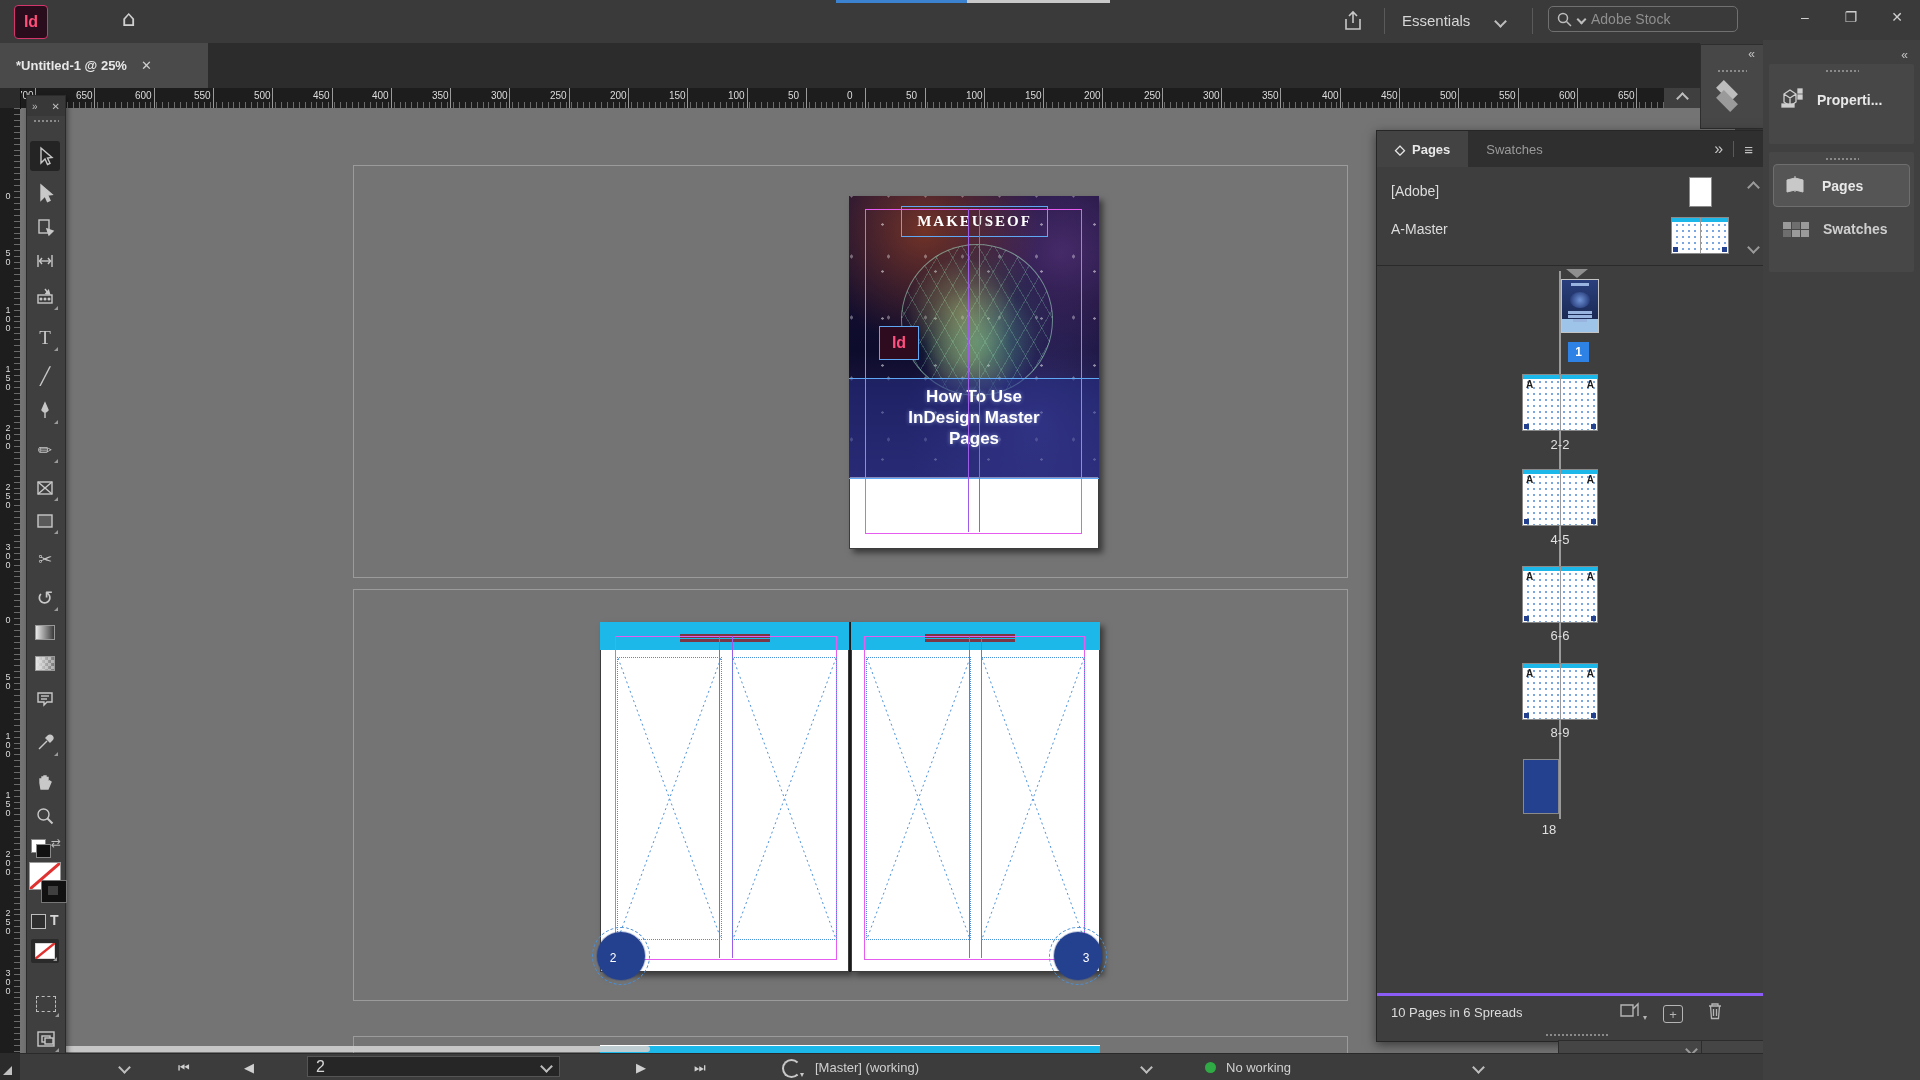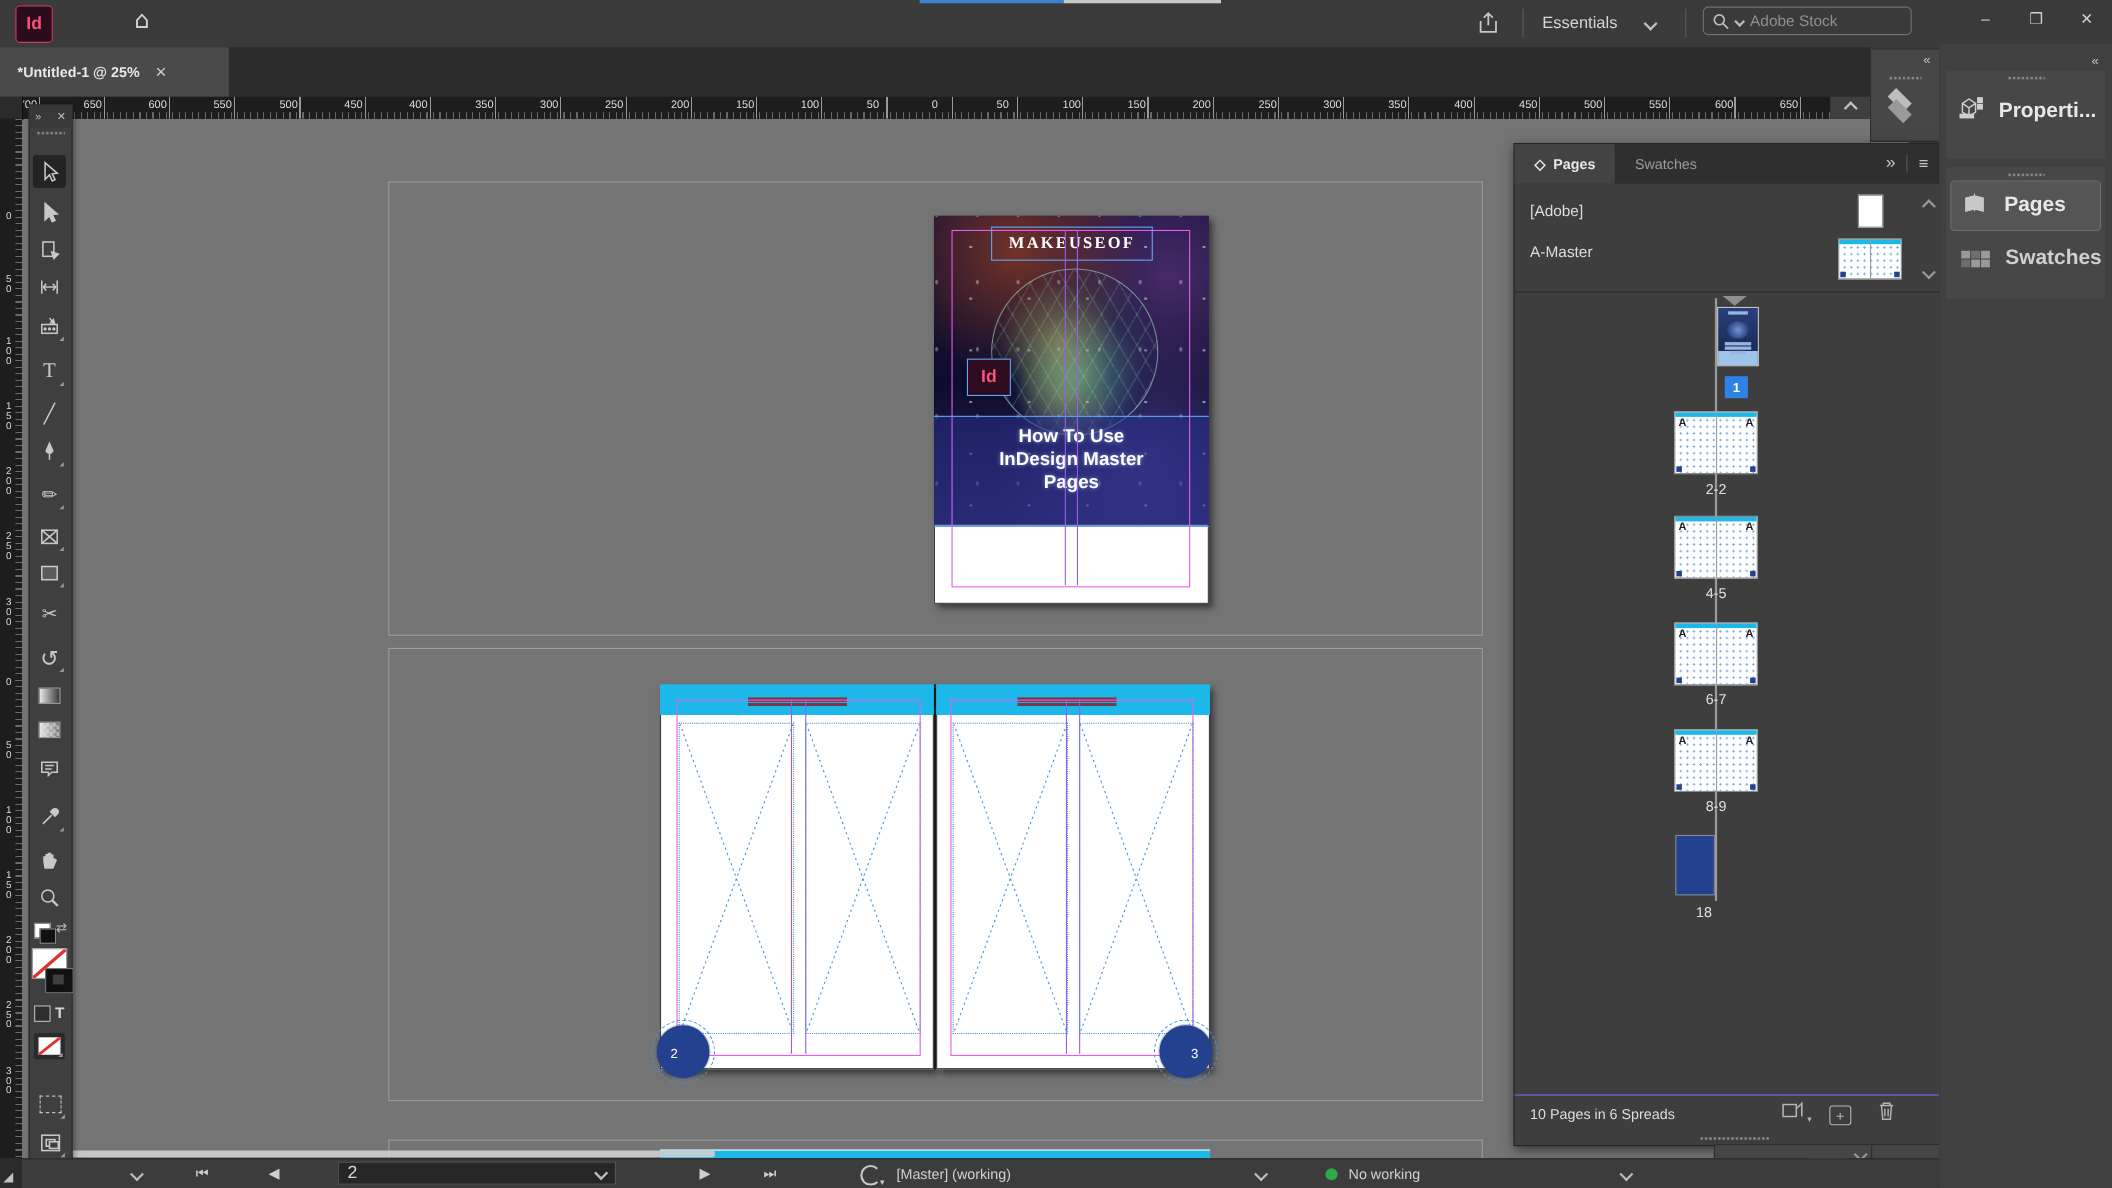--- a/index.html
+++ b/index.html
@@ -109,28 +109,28 @@
   .thumb{position:absolute;background:#fff;border:1px solid #8a8a8a;box-sizing:border-box;}
   .dotted-tex{background-image:radial-gradient(#7aa7e0 .8px, transparent 1.2px);background-size:6px 6px;background-position:2px 4px;}
   .spthumb .cy{position:absolute;left:0;top:0;width:100%;height:4px;background:#1db8ea;}
   .spthumb .A{position:absolute;top:4px;font-size:10px;color:#1a1a1a;font-weight:bold;}
   .spthumb .cd{position:absolute;bottom:1px;width:5px;height:5px;background:#24418f;}
   .spthumb .sp{position:absolute;left:50%;top:0;width:1px;height:100%;background:#9a9a9a;}
   .plabel{position:absolute;transform:translateX(-50%);color:#e0e0e0;font-size:13px;}
   .spineline{position:absolute;width:2px;background:#9a9a9a;}
   .pbadge{position:absolute;width:21px;height:20px;background:#2e82e6;color:#fff;font-weight:bold;font-size:12px;
     display:flex;align-items:center;justify-content:center;}
-  .pbottom{position:absolute;left:0;bottom:12px;width:100%;height:33px;border-top:1px solid #8b5cf6;
+  .pbottom{position:absolute;left:0;bottom:12px;width:100%;height:33px;border-top:3px solid #8b5cf6;
     display:flex;align-items:center;color:#dcdcdc;font-size:13px;text-align:center;}
   .pbico{position:absolute;color:#b5b5b5;}
   
   .dockstrip{left:1700px;top:44px;width:62px;height:83px;background:#474747;border:1px solid #2e2e2e;}
   .dock{left:1763px;top:40px;width:157px;height:1040px;background:#404040;}
   .docksec{position:absolute;left:6px;width:145px;background:#474747;border-radius:2px;}
-  .dockbtn{display:flex;align-items:center;gap:14px;padding:8px 10px;color:#e8e8e8;font-size:19px;font-weight:bold;}
+  .dockbtn{display:flex;align-items:center;gap:14px;padding:8px 10px;color:#e8e8e8;font-size:14px;font-weight:bold;}
   .dockbtn.on{background:#555;border:1px solid #6e6e6e;border-radius:4px;}
   .cube svg{stroke:#cfcfcf;fill:none;stroke-width:1.3;}
   .swgrid{display:grid;grid-template-columns:8px 8px 8px;grid-template-rows:7px 7px;gap:1px;}
   .swgrid i{background:#9a9a9a;}
   .swgrid i:nth-child(2),.swgrid i:nth-child(4){background:#6e6e6e;}
   
   .statusbar{left:0;top:1053px;width:1763px;height:27px;background:#3c3c3c;border-top:1px solid #2a2a2a;}
   .sb{position:absolute;top:0;height:27px;display:flex;align-items:center;color:#d0d0d0;font-size:13px;}
   .pagefield{left:307px;width:253px;background:#262626;border:1px solid #555;height:21px;top:2px;
     display:flex;align-items:center;justify-content:space-between;padding:0 8px;box-sizing:border-box;}
@@ -500,21 +500,21 @@
     <div class="plabel" style="left:183px;top:401px;">4-5</div>
 
     <div class="thumb spthumb dotted-tex" style="left:145px;top:435px;width:76px;height:57px;">
       <div class="cy"></div>
         <div class="sp"></div>
       <span class="A" style="left:3px;">A</span>
       <span class="A" style="right:3px;">A</span>
       <div class="cd" style="left:1px;"></div>
         <div class="cd" style="right:1px;"></div>
     </div>
-    <div class="plabel" style="left:183px;top:497px;">6-7</div>
+    <div class="plabel" style="left:183px;top:497px;">6-6</div>
 
     <div class="thumb spthumb dotted-tex" style="left:145px;top:532px;width:76px;height:57px;">
       <div class="cy"></div>
         <div class="sp"></div>
       <span class="A" style="left:3px;">A</span>
       <span class="A" style="right:3px;">A</span>
       <div class="cd" style="left:1px;"></div>
         <div class="cd" style="right:1px;"></div>
     </div>
     <div class="plabel" style="left:183px;top:594px;">8-9</div>

